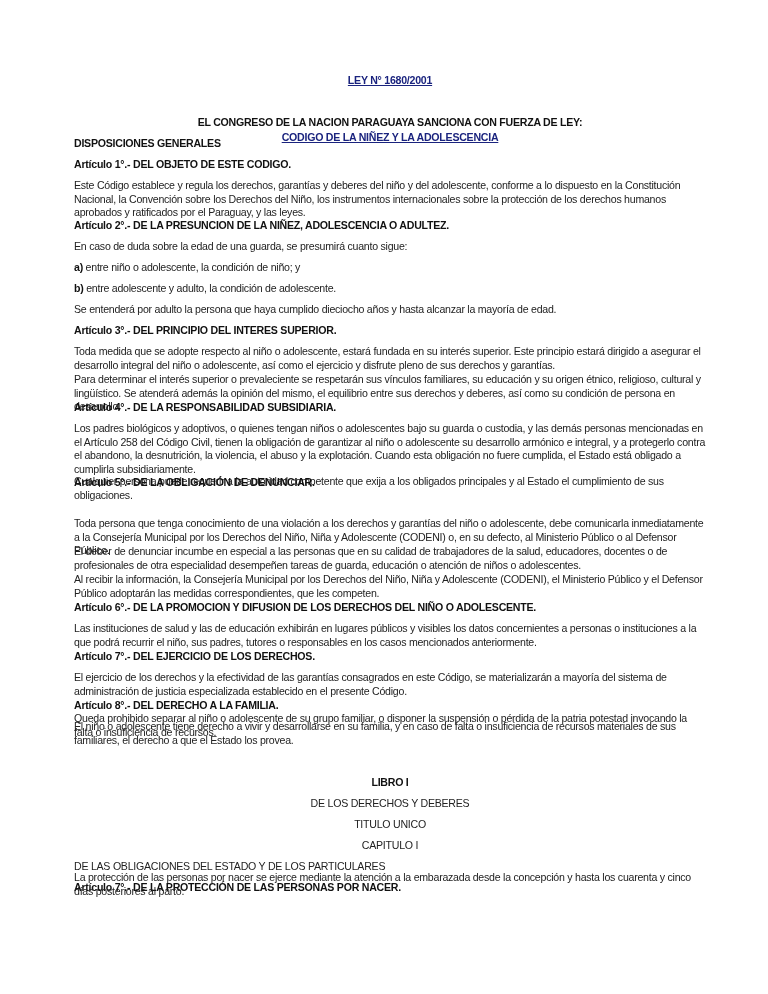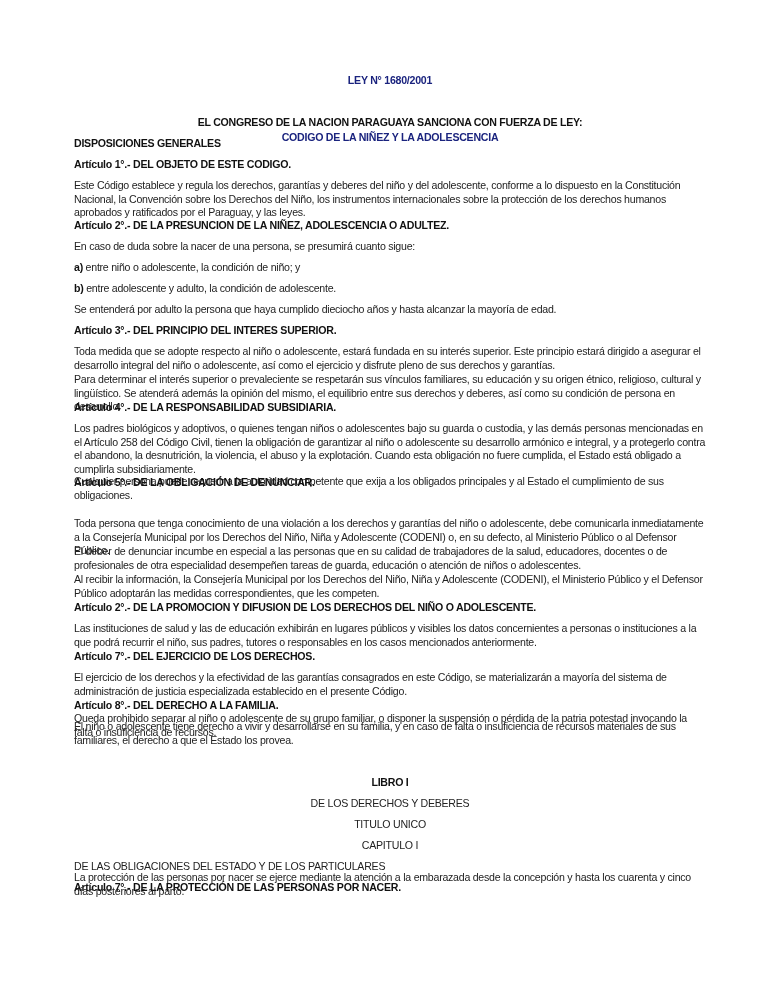--- a/index.html
+++ b/index.html
@@ -4,60 +4,60 @@
 <style>
   html, body { margin:0; padding:0; background:#ffffff; }
   body { width:768px; height:994px; overflow:hidden; position:relative; }
   .page {
     position:absolute; left:74px; top:0; width:632px;
     font-family: "Liberation Sans", sans-serif;
     font-size:10.6px; line-height:13.6px; color:#222222;
     letter-spacing:-0.25px;
   }
   .center { text-align:center; }
-  .title { color:#1a237e; font-weight:bold; text-align:center; }
+  .title { color:#1a237e; font-weight:bold; text-align:center;text-decoration:underline; }
   .t1 { position:absolute; top:74px; left:0; width:632px; }
   .t2 { position:absolute; top:95px; left:0; width:632px;margin-top:36px; }
   .block { position:absolute; left:0; width:632px; }
   .b { font-weight:bold; color:#111111; }
   p { margin:0; }
 </style>
 </head>
 <body>
 
 <div class="page">
   <p class="title t1">LEY N° 1680/2001</p>
   <p class="title t2">CODIGO DE LA NIÑEZ Y LA ADOLESCENCIA</p>
 
   <p class="block center b" style="top:116px">EL CONGRESO DE LA NACION PARAGUAYA SANCIONA CON FUERZA DE LEY:</p>
   <p class="block b" style="top:137px">DISPOSICIONES GENERALES</p>
 
   <p class="block b" style="top:158px">Artículo 1°.- DEL OBJETO DE ESTE CODIGO.</p>
   <p class="block" style="top:179px">Este Código establece y regula los derechos, garantías y deberes del niño y del adolescente, conforme a lo dispuesto en la Constitución Nacional, la Convención sobre los Derechos del Niño, los instrumentos internacionales sobre la protección de los derechos humanos aprobados y ratificados por el Paraguay, y las leyes.</p>
 
   <p class="block b" style="top:219px">Artículo 2°.- DE LA PRESUNCION DE LA NIÑEZ, ADOLESCENCIA O ADULTEZ.</p>
-  <p class="block" style="top:240px">En caso de duda sobre la nacer de una persona, se presumirá cuanto sigue:</p>
+  <p class="block" style="top:240px">En caso de duda sobre la edad de una guarda, se presumirá cuanto sigue:</p>
   <p class="block" style="top:261px"><span class="b">a)</span><span> entre niño o adolescente, la condición de niño; y</span></p>
   <p class="block" style="top:282px"><span class="b">b)</span><span> entre adolescente y adulto, la condición de adolescente.</span></p>
   <p class="block" style="top:303px">Se entenderá por adulto la persona que haya cumplido dieciocho años y hasta alcanzar la mayoría de edad.</p>
 
   <p class="block b" style="top:324px">Artículo 3°.- DEL PRINCIPIO DEL INTERES SUPERIOR.</p>
   <p class="block" style="top:345px">Toda medida que se adopte respecto al niño o adolescente, estará fundada en su interés superior. Este principio estará dirigido a asegurar el desarrollo integral del niño o adolescente, así como el ejercicio y disfrute pleno de sus derechos y garantías.</p>
   <p class="block" style="top:373px">Para determinar el interés superior o prevaleciente se respetarán sus vínculos familiares, su educación y su origen étnico, religioso, cultural y lingüístico. Se atenderá además la opinión del mismo, el equilibrio entre sus derechos y deberes, así como su condición de persona en desarrollo.</p>
 
   <p class="block b" style="top:401px">Artículo 4°.- DE LA RESPONSABILIDAD SUBSIDIARIA.</p>
   <p class="block" style="top:422px">Los padres biológicos y adoptivos, o quienes tengan niños o adolescentes bajo su guarda o custodia, y las demás personas mencionadas en el Artículo 258 del Código Civil, tienen la obligación de garantizar al niño o adolescente su desarrollo armónico e integral, y a protegerlo contra el abandono, la desnutrición, la violencia, el abuso y la explotación. Cuando esta obligación no fuere cumplida, el Estado está obligado a cumplirla subsidiariamente.</p>
   <p class="block" style="top:475px">Cualquier persona puede requerir a la autoridad competente que exija a los obligados principales y al Estado el cumplimiento de sus obligaciones.</p>
 
   <p class="block b" style="top:476px">Artículo 5°.- DE LA OBLIGACIÓN DE DENUNCIAR.</p>
   <p class="block" style="top:517px">Toda persona que tenga conocimiento de una violación a los derechos y garantías del niño o adolescente, debe comunicarla inmediatamente a la Consejería Municipal por los Derechos del Niño, Niña y Adolescente (CODENI) o, en su defecto, al Ministerio Público o al Defensor Público.</p>
   <p class="block" style="top:545px">El deber de denunciar incumbe en especial a las personas que en su calidad de trabajadores de la salud, educadores, docentes o de profesionales de otra especialidad desempeñen tareas de guarda, educación o atención de niños o adolescentes.</p>
   <p class="block" style="top:573px">Al recibir la información, la Consejería Municipal por los Derechos del Niño, Niña y Adolescente (CODENI), el Ministerio Público y el Defensor Público adoptarán las medidas correspondientes, que les competen.</p>
 
-  <p class="block b" style="top:601px">Artículo 2°.- DE LA PROMOCION Y DIFUSION DE LOS DERECHOS DEL NIÑO O ADOLESCENTE.</p>
+  <p class="block b" style="top:601px">Artículo 6°.- DE LA PROMOCION Y DIFUSION DE LOS DERECHOS DEL NIÑO O ADOLESCENTE.</p>
   <p class="block" style="top:622px">Las instituciones de salud y las de educación exhibirán en lugares públicos y visibles los datos concernientes a personas o instituciones a la que podrá recurrir el niño, sus padres, tutores o responsables en los casos mencionados anteriormente.</p>
 
   <p class="block b" style="top:650px">Artículo 7°.- DEL EJERCICIO DE LOS DERECHOS.</p>
   <p class="block" style="top:671px">El ejercicio de los derechos y la efectividad de las garantías consagrados en este Código, se materializarán a mayoría del sistema de administración de justicia especializada establecido en el presente Código.</p>
 
   <p class="block b" style="top:699px">Artículo 8°.- DEL DERECHO A LA FAMILIA.</p>
   <p class="block" style="top:720px">El niño o adolescente tiene derecho a vivir y desarrollarse en su familia, y en caso de falta o insuficiencia de recursos materiales de sus familiares, el derecho a que el Estado los provea.</p>
   <p class="block" style="top:712px">Queda prohibido separar al niño o adolescente de su grupo familiar, o disponer la suspensión o pérdida de la patria potestad invocando la falta o insuficiencia de recursos.</p>
 
   <p class="block center b" style="top:776px">LIBRO I</p>

